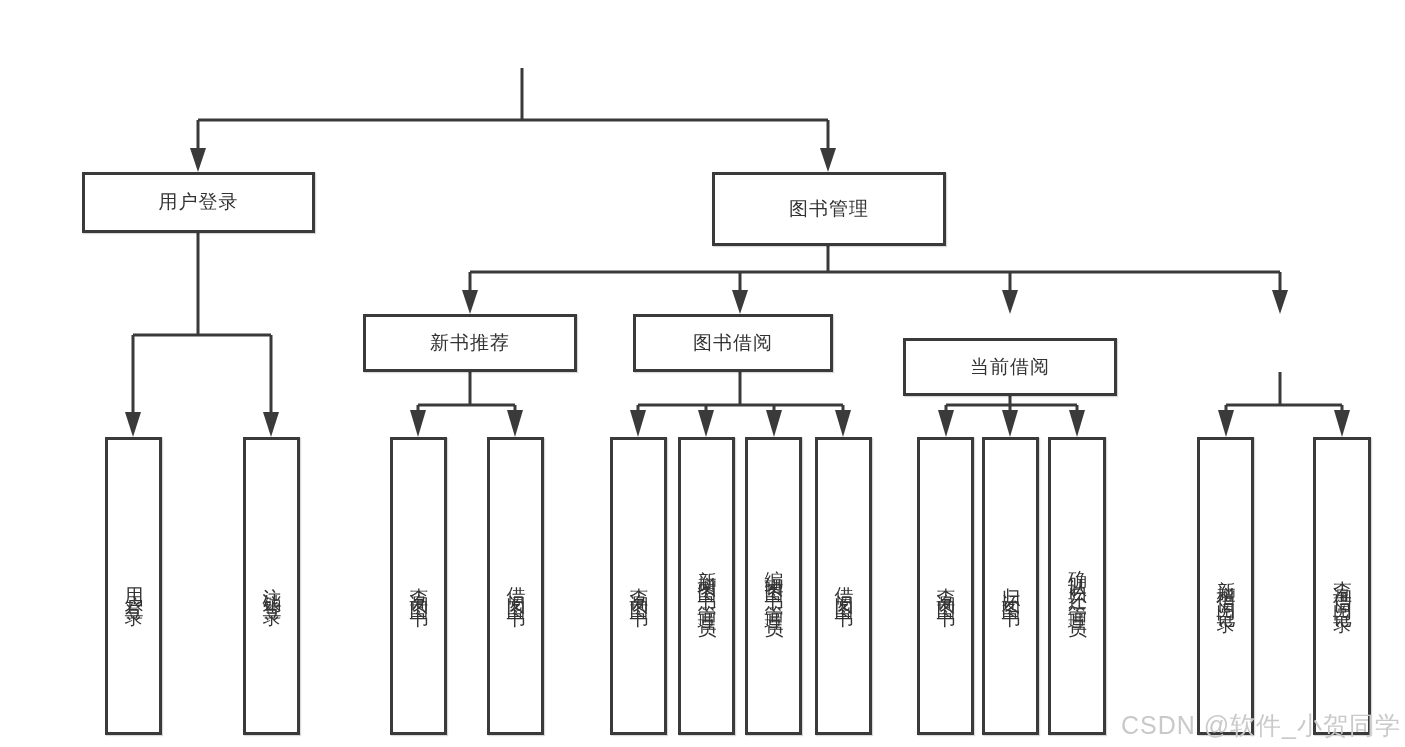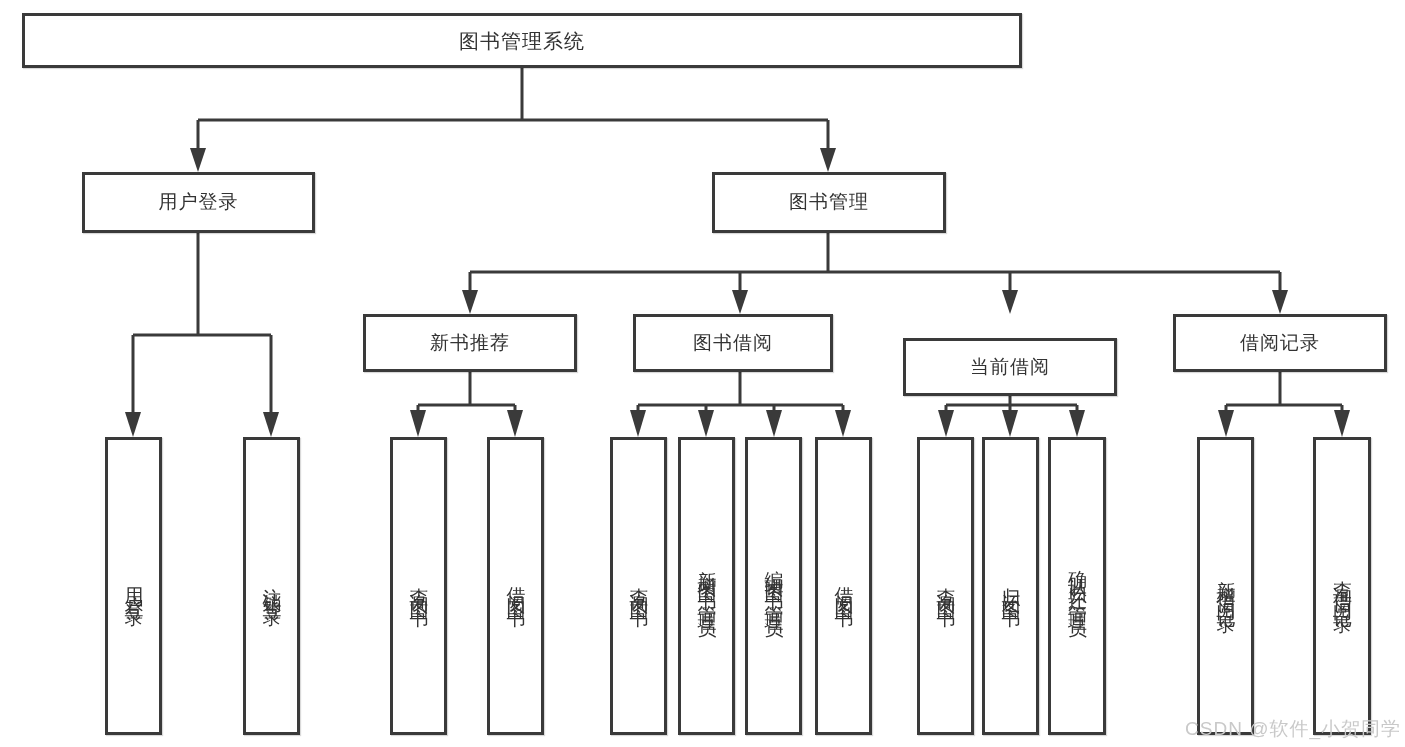--- a/index.html
+++ b/index.html
@@ -23,21 +23,21 @@
     font-size:19px;line-height:1.2;color:var(--text,#333);
     box-shadow:1px 1px 1px rgba(0,0,0,0.15);
   }
   .hbox{letter-spacing:1px;}
   .root-box{font-size:20px;}
   .vbox{
     writing-mode:vertical-lr;text-orientation:mixed;
     letter-spacing:7px;font-size:19px;
   }
   .watermark{
-    position:absolute;right:4px;bottom:5px;font-size:19px;
+    position:absolute;right:4px;bottom:5px;font-size:25px;
     color:var(--watermark,#c9c9c9);letter-spacing:1px;white-space:nowrap;
   }
 </style>
 </head>
 <body>
 
 <div class="stage">
 
   <svg class="connectors" viewBox="0 0 1405 747" xmlns="http://www.w3.org/2000/svg">
 
@@ -68,29 +68,27 @@
     <path d="M1010 372 V405 M946 405 H1077 M946 405 V412 M1010 405 V412 M1077 405 V412"></path>
     <polygon points="938,410 954,410 946,437"></polygon>
     <polygon points="1002,410 1018,410 1010,437"></polygon>
     <polygon points="1069,410 1085,410 1077,437"></polygon>
 
     <path d="M1280 372 V405 M1226 405 H1342 M1226 405 V412 M1342 405 V412"></path>
     <polygon points="1218,410 1234,410 1226,437"></polygon>
     <polygon points="1334,410 1350,410 1342,437"></polygon>
   </svg>
 
-  <div class="node hbox root-box" style="left:22px;top:13px;width:1000px;height:55px;">图书管理系统</div>
 
   <div class="node hbox" style="left:82px;top:172px;width:233px;height:61px;">用户登录</div>
-  <div class="node hbox" style="left:712px;top:172px;width:234px;height:61px;">图书管理</div>
+  <div class="node hbox" style="left:712px;top:172px;width:234px;height:74px;">图书管理</div>
 
   <div class="node hbox" style="left:363px;top:314px;width:214px;height:58px;">新书推荐</div>
   <div class="node hbox" style="left:633px;top:314px;width:200px;height:58px;">图书借阅</div>
   <div class="node hbox" style="left:903px;top:314px;width:214px;height:58px;margin-top:24px;">当前借阅</div>
-  <div class="node hbox" style="left:1173px;top:314px;width:214px;height:58px;">借阅记录</div>
 
   <div class="node vbox" style="left:105px;top:437px;width:57px;height:298px;">用户登录</div>
   <div class="node vbox" style="left:243px;top:437px;width:57px;height:298px;">注销登录</div>
 
   <div class="node vbox" style="left:390px;top:437px;width:57px;height:298px;">查询图书</div>
   <div class="node vbox" style="left:487px;top:437px;width:57px;height:298px;">借阅图书</div>
 
   <div class="node vbox" style="left:610px;top:437px;width:57px;height:298px;">查询图书</div>
   <div class="node vbox" style="left:678px;top:437px;width:57px;height:298px;">新增图书（管理员）</div>
   <div class="node vbox" style="left:745px;top:437px;width:57px;height:298px;">编辑图书（管理员）</div>

